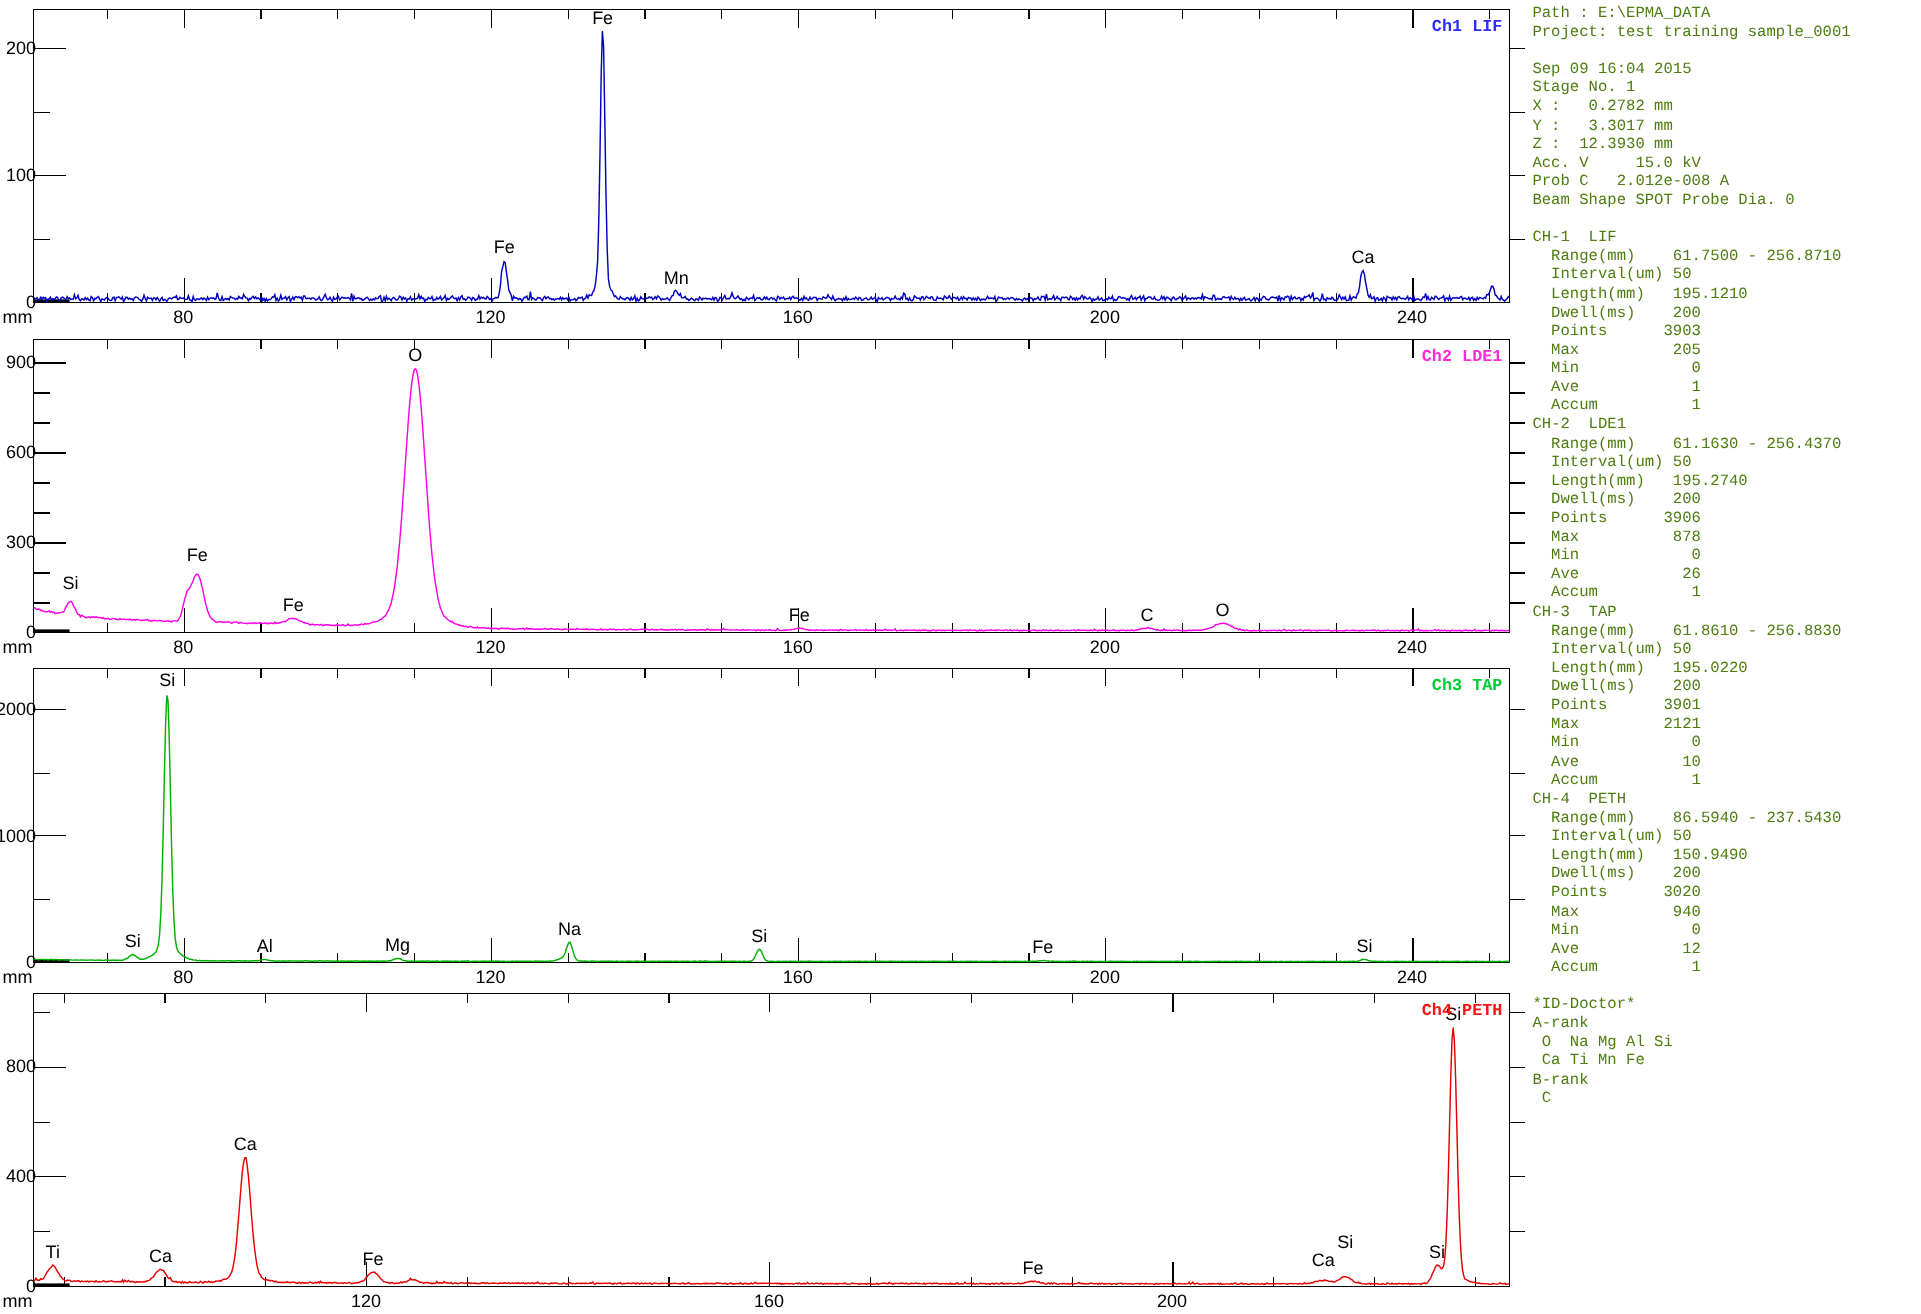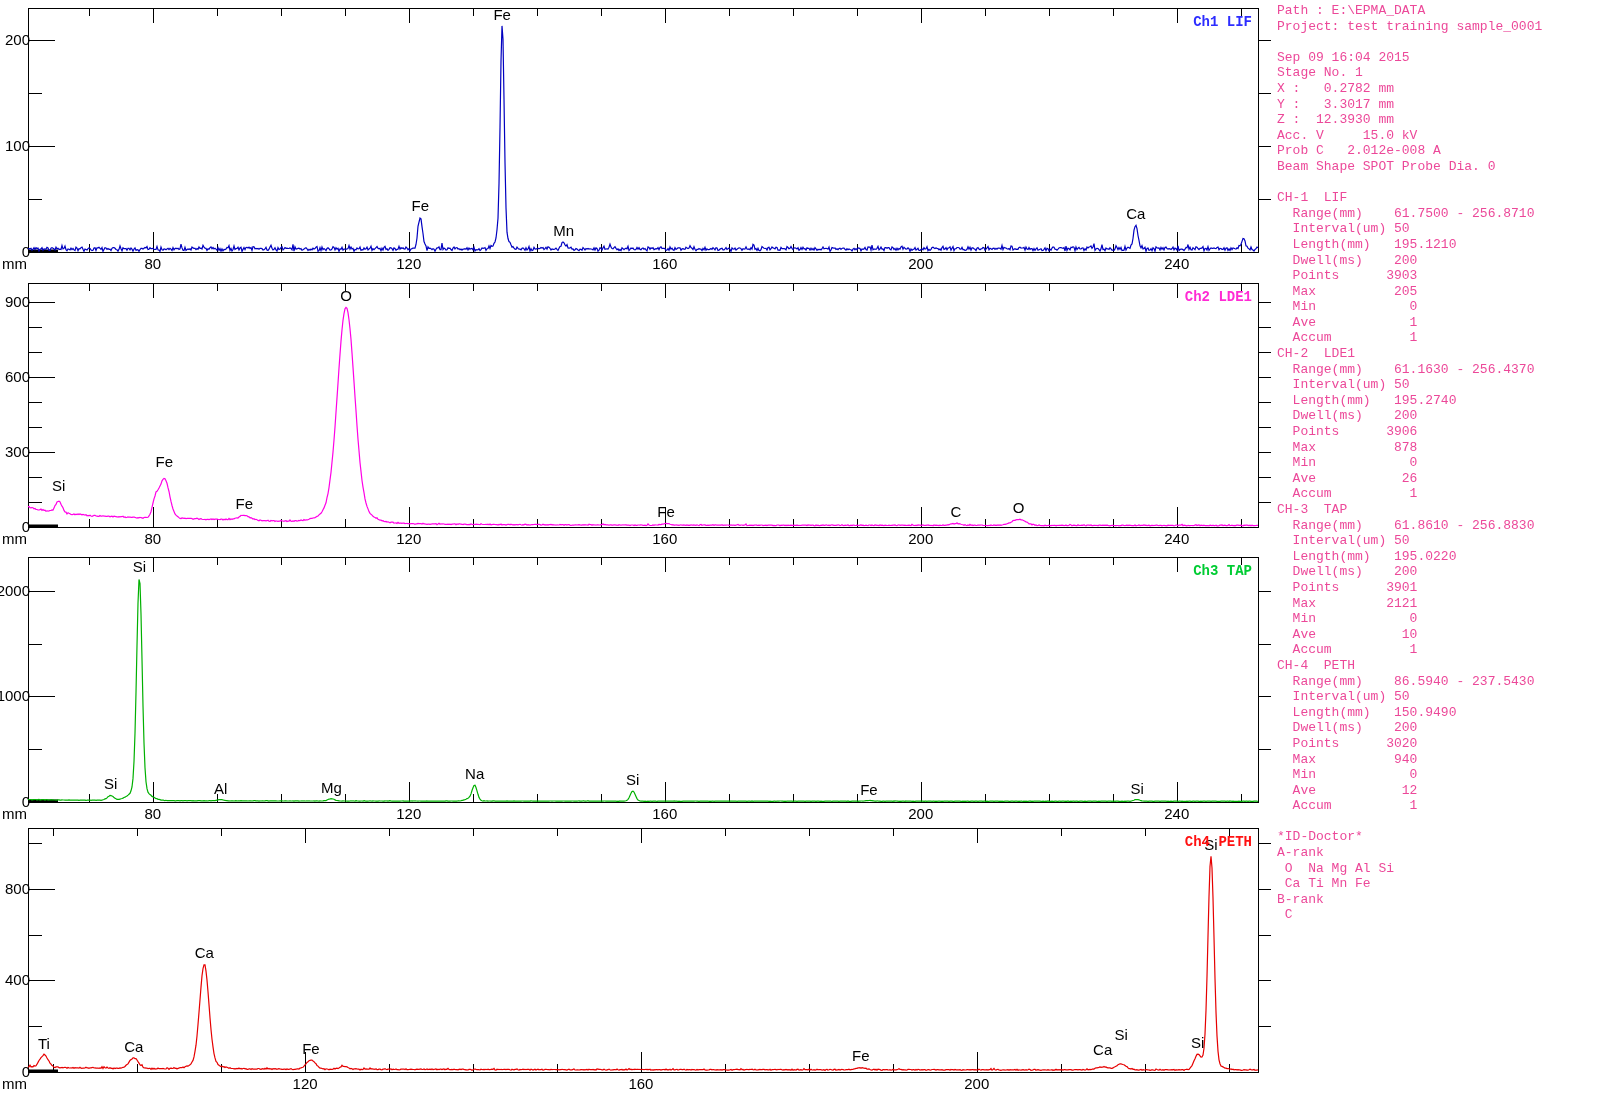--- a/index.html
+++ b/index.html
@@ -1,21 +1,21 @@
 <!DOCTYPE html>
 <html><head>
 <meta charset="utf-8">
 <style>
   html,body{margin:0;padding:0;background:#ffffff;}
   #app{position:relative;width:1601px;height:1095px;background:#ffffff;overflow:hidden;
        font-family:"Liberation Sans", sans-serif;}
   #charts{position:absolute;left:0;top:0;}
   #info{position:absolute;left:1277px;top:3px;margin:0;
         font-family:"Liberation Mono","DejaVu Sans Mono",monospace;
-        font-size:13px;line-height:15.6px;color:#ec4899;white-space:pre;}
+        font-size:13px;line-height:15.6px;color:#4d7c0f;white-space:pre;}
   svg text{font-family:"Liberation Sans", sans-serif;}
   .axis-num{font-size:15px;fill:#000;}
   .peak-label{font-size:15px;fill:#000;}
   .chan-label{font-family:"Liberation Mono","DejaVu Sans Mono",monospace;
               font-size:14px;font-weight:bold;}
 </style>
 </head>
 <body>
 
 <div id="app">

